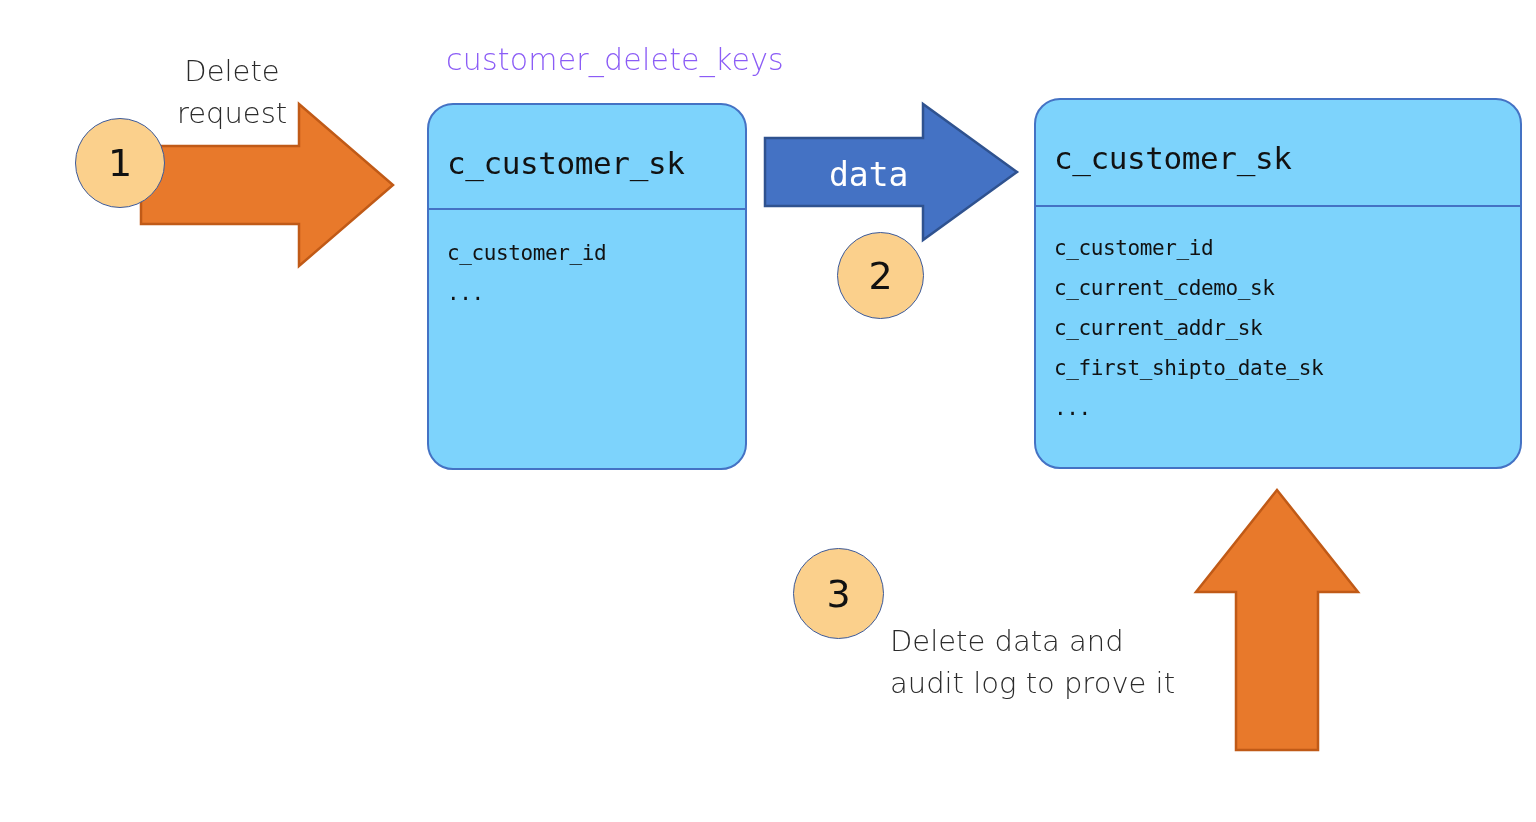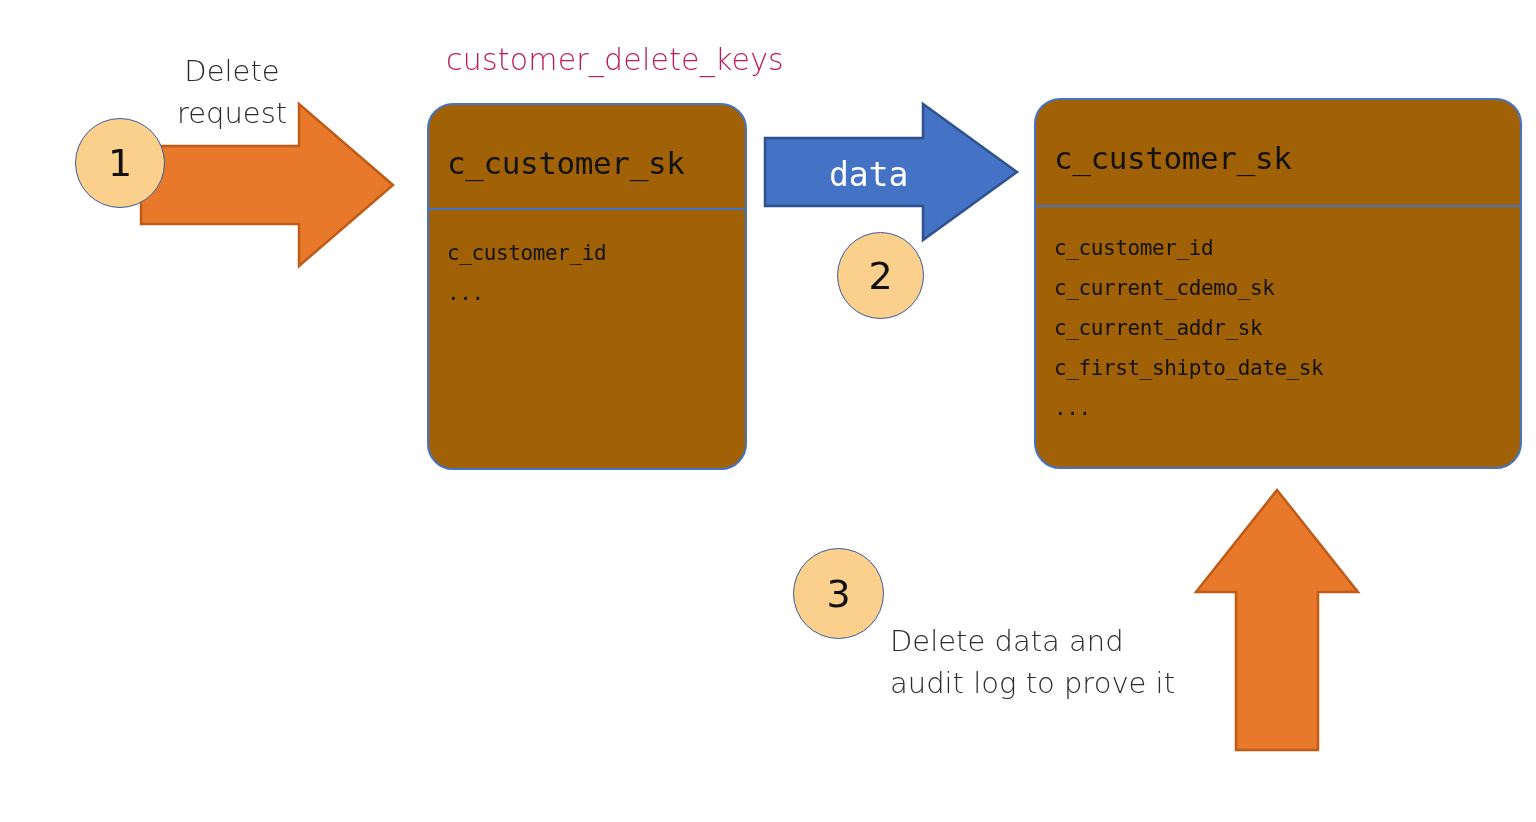--- a/index.html
+++ b/index.html
@@ -18,35 +18,35 @@
     overflow: hidden;
     margin-left: 44px;
   }
 
   
   .table-card {
     position: absolute;
     box-sizing: border-box;
     border: 2px solid #4472C4;
     border-radius: 26px;
-    background: #a16207;
+    background: #7dd3fc;
   }
   .table-card .divider {
     position: absolute;
     left: 0;
     right: 0;
     height: 2px;
     background: #4472C4;
   }
   .table-label {
     position: absolute;
     font-family: "DejaVu Sans", sans-serif;
     font-weight: 300;
     font-size: 30px;
-    color: #be185d;
+    color: #8b5cf6;
     white-space: nowrap;
     letter-spacing: 0.2px;
   }
   .field {
     position: absolute;
     font-family: "DejaVu Sans Mono", monospace;
     font-size: 31px;
     color: #121212;
     white-space: nowrap;
     letter-spacing: -0.4px;

